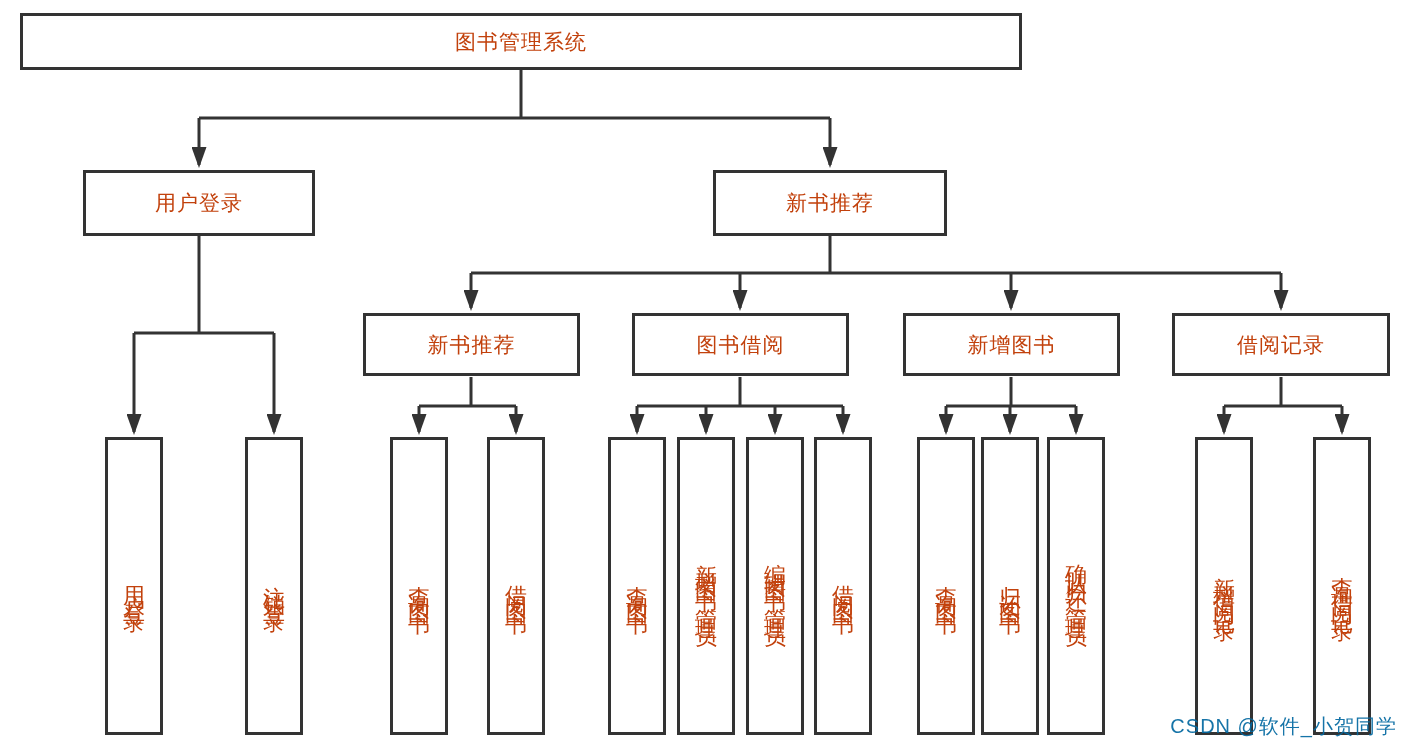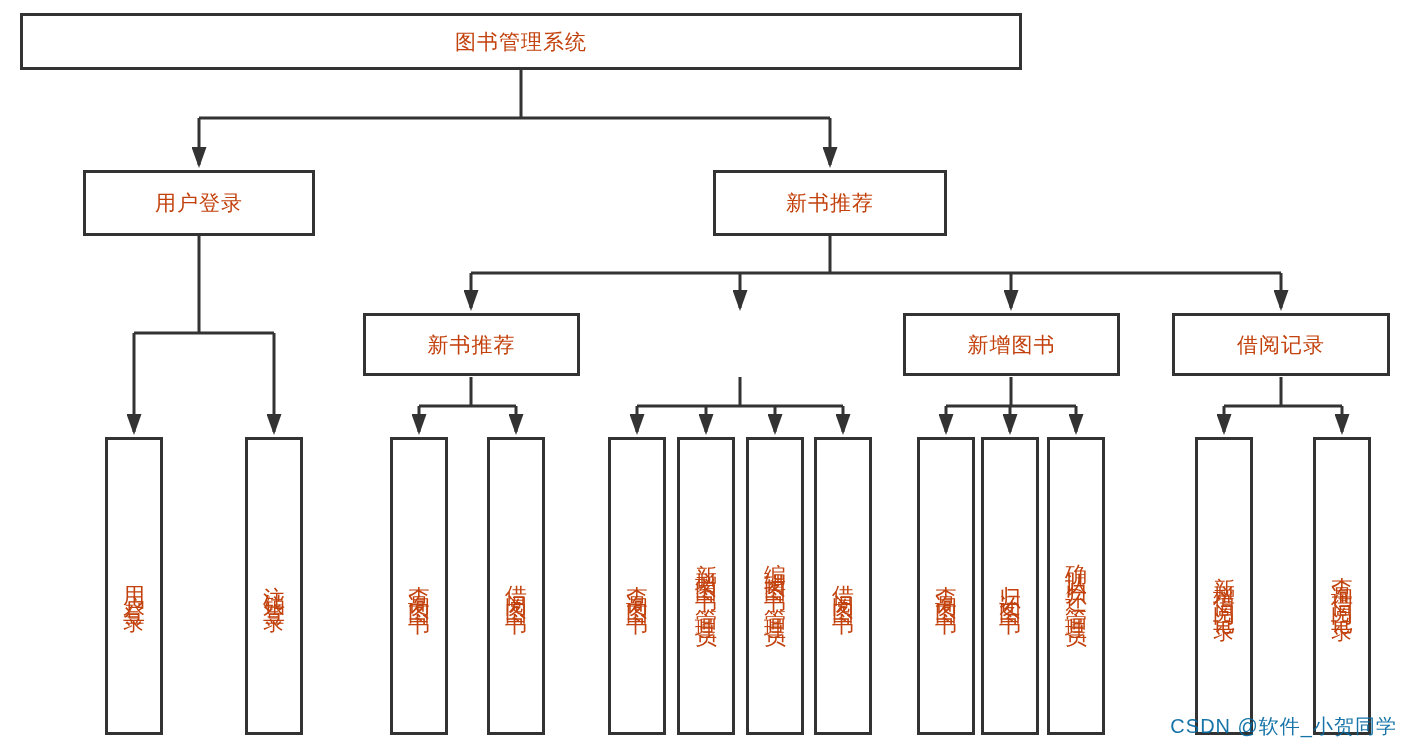--- a/index.html
+++ b/index.html
@@ -104,20 +104,21 @@
       <line x1="1342" y1="406" x2="1342" y2="432" marker-end="url(#ah)"></line>
     </g>
   </svg>
 
   <div class="node hbox root-box" style="left:20px; top:13px; width:1002px; height:57px;">图书管理系统</div>
 
   <div class="node hbox" style="left:83px; top:170px; width:232px; height:66px;">用户登录</div>
   <div class="node hbox" style="left:713px; top:170px; width:234px; height:66px;">新书推荐</div>
 
   <div class="node hbox" style="left:363px; top:313px; width:217px; height:63px;">新书推荐</div>
+  <div class="node hbox" style="left:632px; top:313px; width:217px; height:63px;">图书借阅</div>
   <div class="node hbox" style="left:903px; top:313px; width:217px; height:63px;">新增图书</div>
   <div class="node hbox" style="left:1172px; top:313px; width:218px; height:63px;">借阅记录</div>
 
   <div class="node vbox" style="left:105px; top:437px; width:58px; height:298px;">用户登录</div>
   <div class="node vbox" style="left:245px; top:437px; width:58px; height:298px;">注销登录</div>
 
   <div class="node vbox" style="left:390px; top:437px; width:58px; height:298px;">查询图书</div>
   <div class="node vbox" style="left:487px; top:437px; width:58px; height:298px;">借阅图书</div>
 
   <div class="node vbox" style="left:608px; top:437px; width:58px; height:298px;">查询图书</div>

